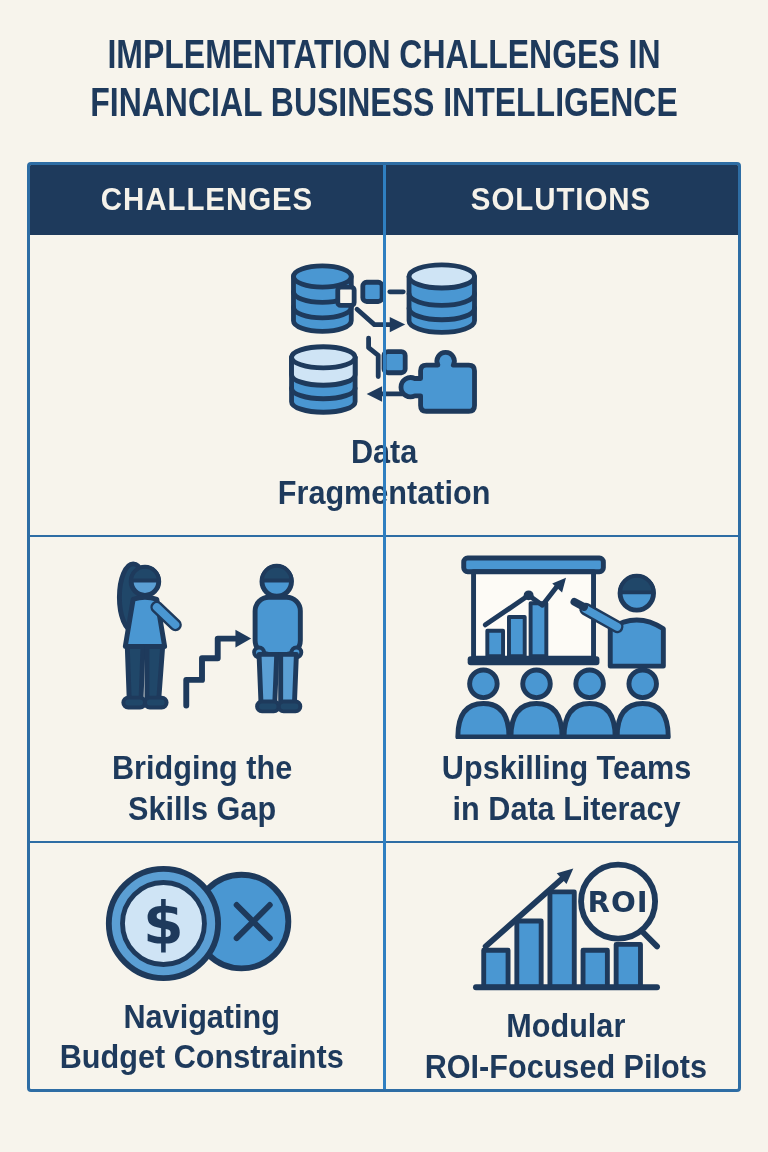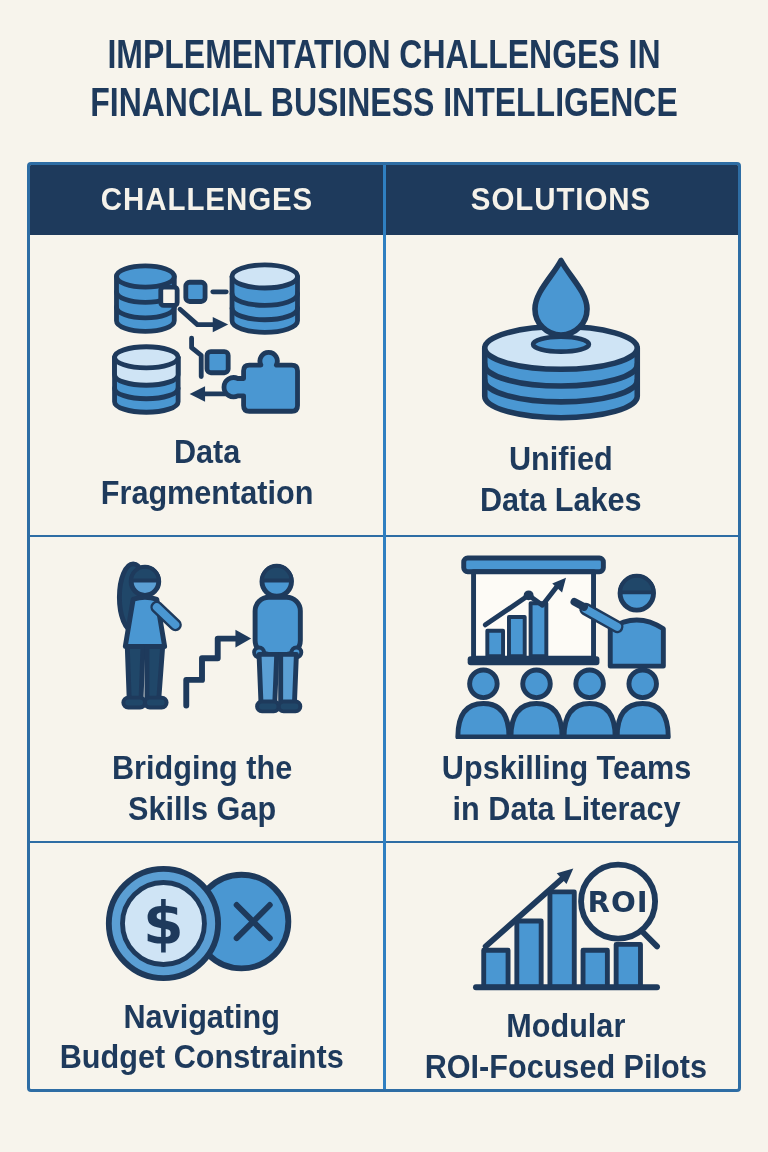--- a/index.html
+++ b/index.html
@@ -76,32 +76,20 @@
           <path class="st sw5 f-x" d="M134 142 H106"></path>
           <polygon class="f-n" points="106,134 90,142 106,150"></polygon>
           <path class="st sw5 f-b" d="M12 104 V150 A33 11 0 0 0 78 150 V104"></path>
           <path class="st sw5 f-l" d="M12 104 V122 A33 11 0 0 0 78 122 V104"></path>
           <path class="st sw5 f-x" d="M12 136 A33 11 0 0 0 78 136"></path>
           <ellipse class="st sw5 f-l" cx="45" cy="104" rx="33" ry="11"></ellipse>
           <path class="st sw5 f-b" d="M152 112 L164 112 A9 9 0 1 1 180 112 L196 112 Q202 112 202 118 L202 154 Q202 160 196 160 L152 160 Q146 160 146 154 L146 144 L140 144 A10 10 0 1 1 140 126 L146 126 L146 118 Q146 112 152 112 Z"></path>
         </svg>
         <div class="cell-label">Data
 Fragmentation</div>
-      </div>
-      <div class="cell">
-        <svg width="186" height="179" viewBox="0 0 200 192">
-          <path class="st f-b" d="M18 104 V156 A82 23 0 0 0 182 156 V104"></path>
-          <path class="st f-x" d="M18 122 A82 23 0 0 0 182 122"></path>
-          <path class="st f-x" d="M18 139 A82 23 0 0 0 182 139"></path>
-          <ellipse class="st f-l" cx="100" cy="104" rx="82" ry="23"></ellipse>
-          <ellipse class="st sw5 f-b" cx="100" cy="100" rx="30" ry="8"></ellipse>
-          <path class="st f-b" d="M100 10 C91 27 72 44 72 62 A28 28 0 0 0 128 62 C128 44 109 27 100 10 Z"></path>
-        </svg>
-        <div class="cell-label">Unified
-Data Lakes</div>
       </div>
     </div>
 
     <div class="body-row row-2">
       <div class="cell">
         <svg width="236" height="189" viewBox="0 0 240 192">
           <ellipse class="st sw5 f-d" cx="50" cy="48" rx="14" ry="34"></ellipse>
           <circle class="st sw5 f-b2" cx="62" cy="32" r="14"></circle>
           <path class="f-d st sw4" d="M48 31 A14 14 0 0 1 76 31 Z"></path>
           <path class="st sw5 f-b" d="M50 50 Q62 46 74 50 L82 98 L42 98 Z"></path>

